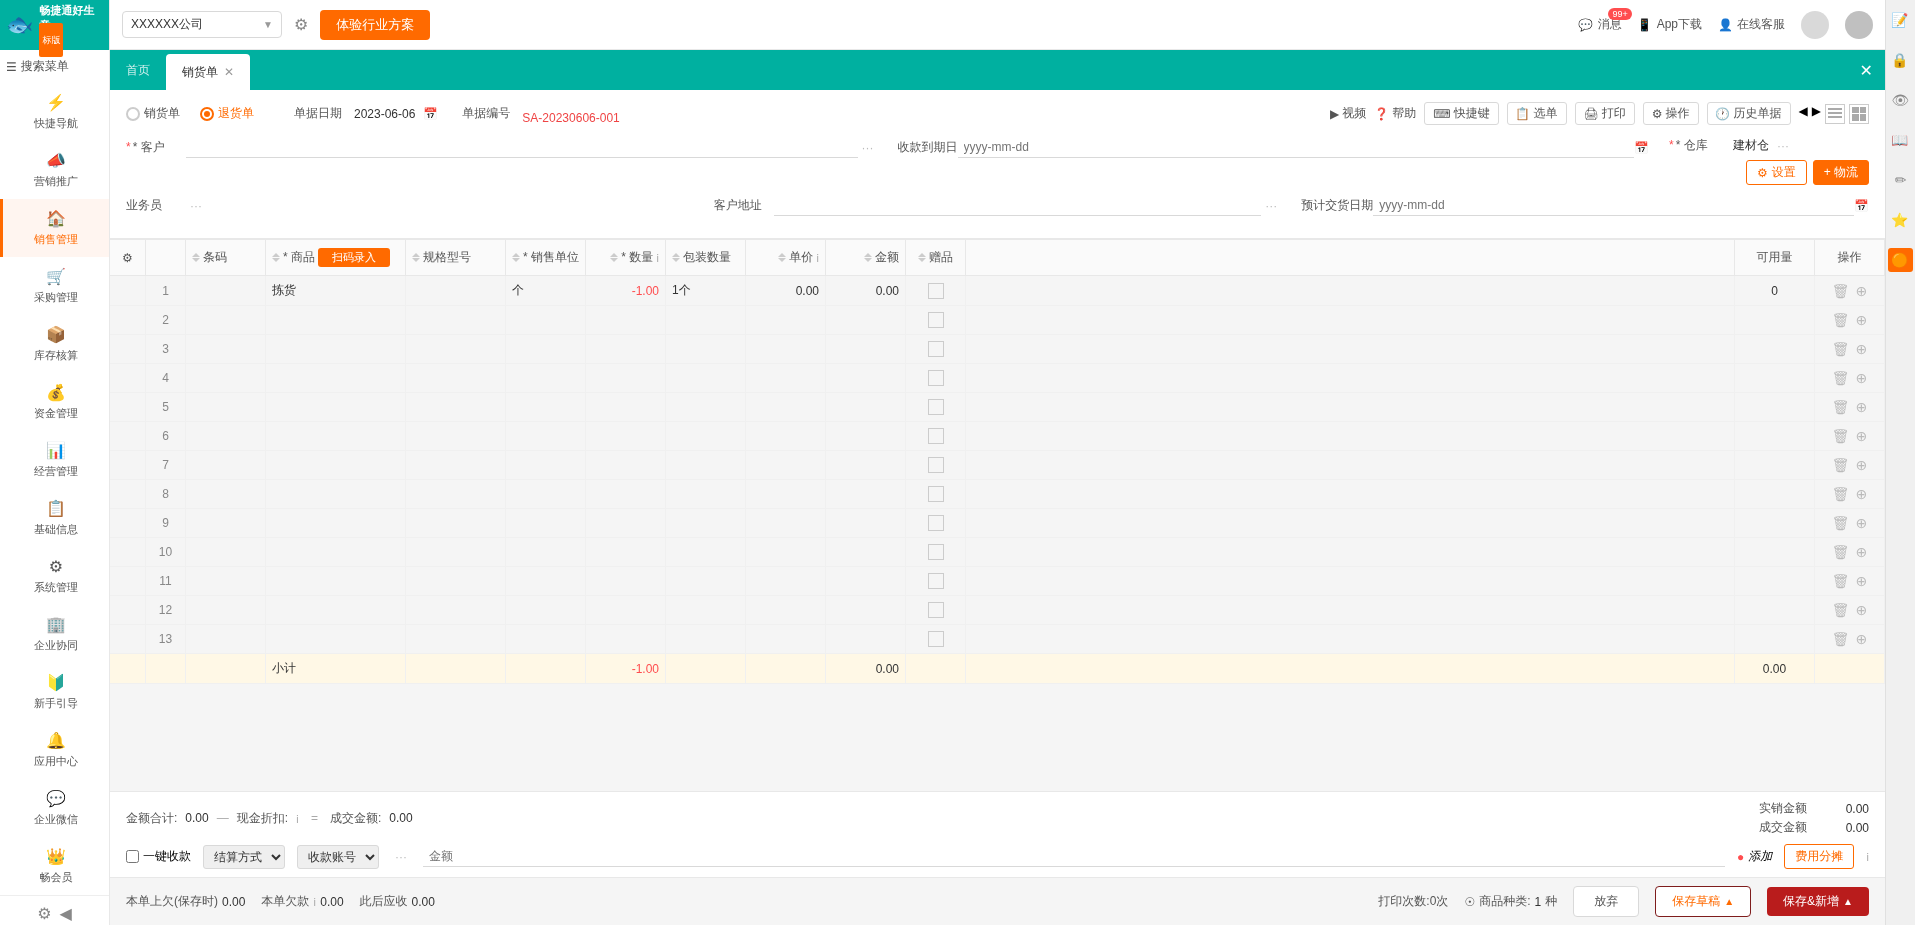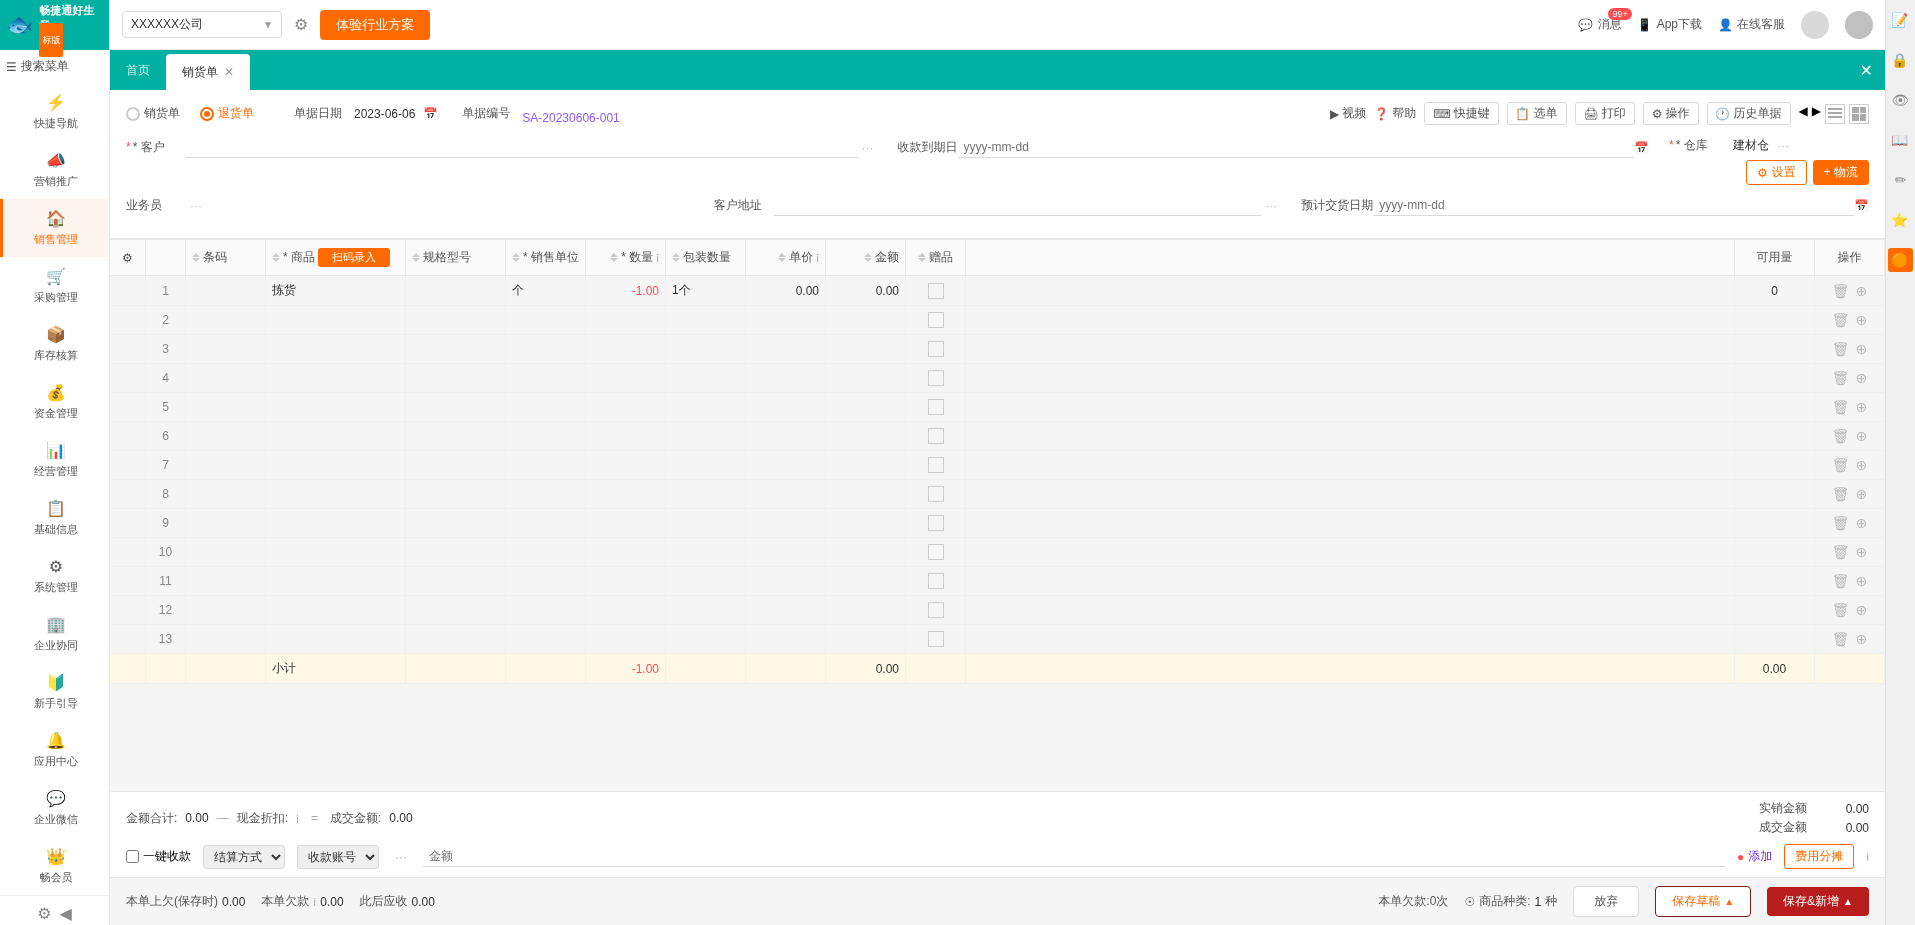--- a/index.html
+++ b/index.html
@@ -262,21 +262,21 @@
         </label>
         <label class="radio-label active">
           <div class="radio-dot active"></div>
           <span>退货单</span>
         </label>
         <div class="bill-meta">
           <span>单据日期</span>
           <span style="color:#333;font-weight:500;margin-left:4px;">2023-06-06</span>
           <span class="form-cal-icon">📅</span>
           <span style="margin-left:16px;">单据编号</span>
-          <span style="color:#8b5cf6;font-weight:500;margin-left:4px;margin-top:8px;">SA-20230606-001</span>
+          <span style="color:#ef4444;font-weight:500;margin-left:4px;margin-top:8px;">SA-20230606-001</span>
         </div>
         <div class="bill-actions">
           <div class="bill-action-item">
             <span>▶</span>
             <span>视频</span>
           </div>
           <div class="bill-action-item">
             <span>❓</span>
             <span>帮助</span>
           </div>
@@ -821,21 +821,21 @@
         <select class="footer-select">
           <option>结算方式</option>
         </select>
         <select class="footer-select">
           <option>收款账号</option>
         </select>
         <span class="form-dots">···</span>
         <input class="form-input" type="text" placeholder="金额" style="width: 80px;">
         <div style="display:flex;align-items:center;gap:4px;">
           <span style="color:#ff4d4f;">●</span>
-          <button style="background:none;border:none;color:#6d28d9;cursor:pointer;">添加</button>
+          <button style="background:none;border:none;color:#000000;cursor:pointer;font-style:italic;">添加</button>
         </div>
         <button class="fee-btn">费用分摊</button>
         <span class="info-icon">ℹ</span>
       </div>
     </div>
 
     <div class="statusbar">
       <div class="status-item">
         <span>本单上欠(保存时)</span>
         <span class="status-num">0.00</span>
@@ -844,21 +844,21 @@
         <span>本单欠款</span>
         <span class="info-icon">ℹ</span>
         <span class="status-num">0.00</span>
       </div>
       <div class="status-item">
         <span>此后应收</span>
         <span class="status-num">0.00</span>
       </div>
       <div class="status-spacer"></div>
       <div class="status-item">
-        <span>本单欠款:0次</span>
+        <span>打印次数:0次</span>
       </div>
       <div class="status-item">
         <span>☉</span>
         <span>商品种类:</span>
         <span class="status-num">1</span>
         <span>种</span>
       </div>
       <button class="btn-abandon">放弃</button>
       <button class="btn-save-draft">
         <span>保存草稿</span>

